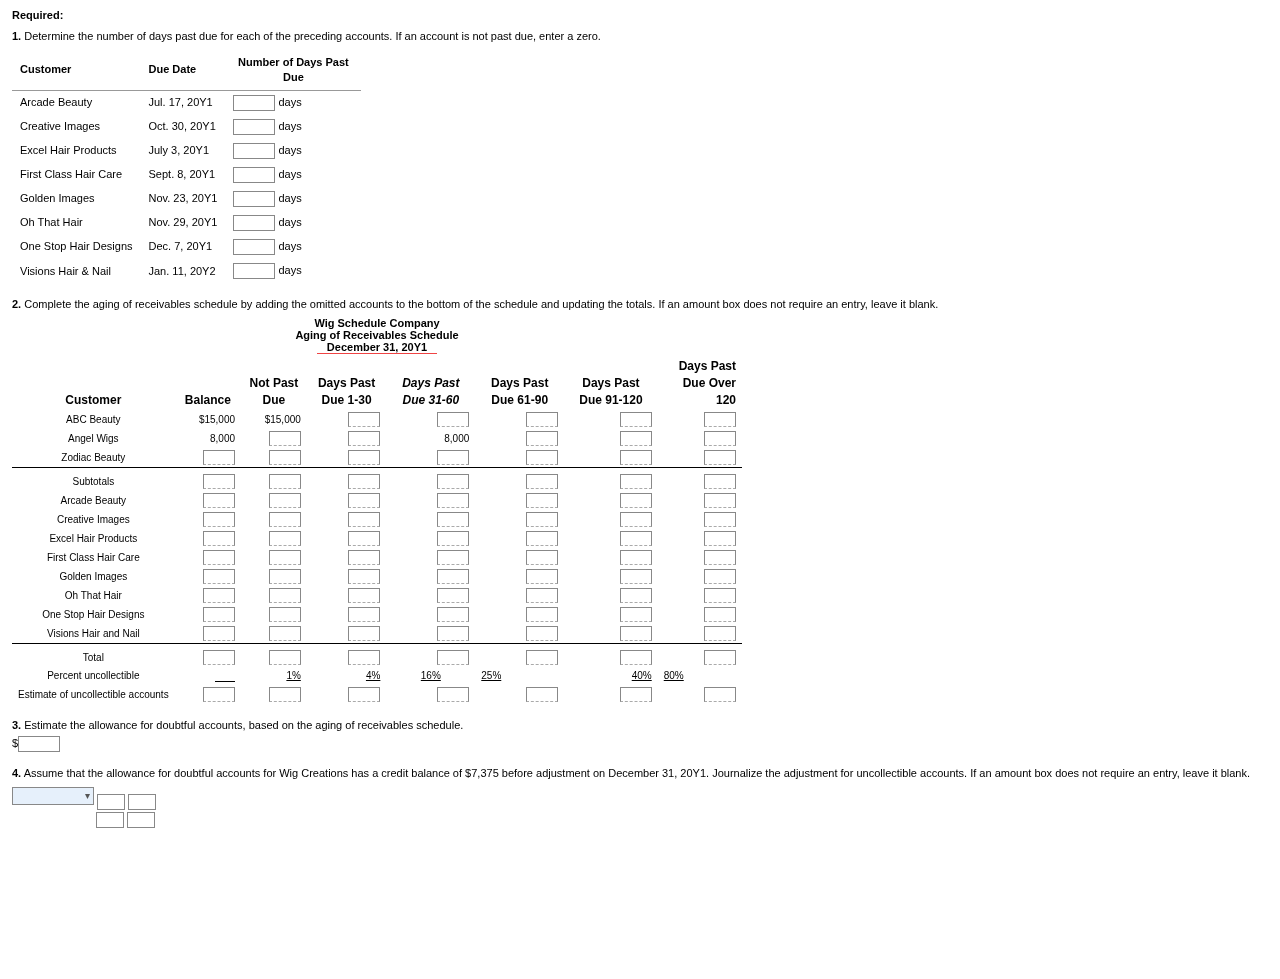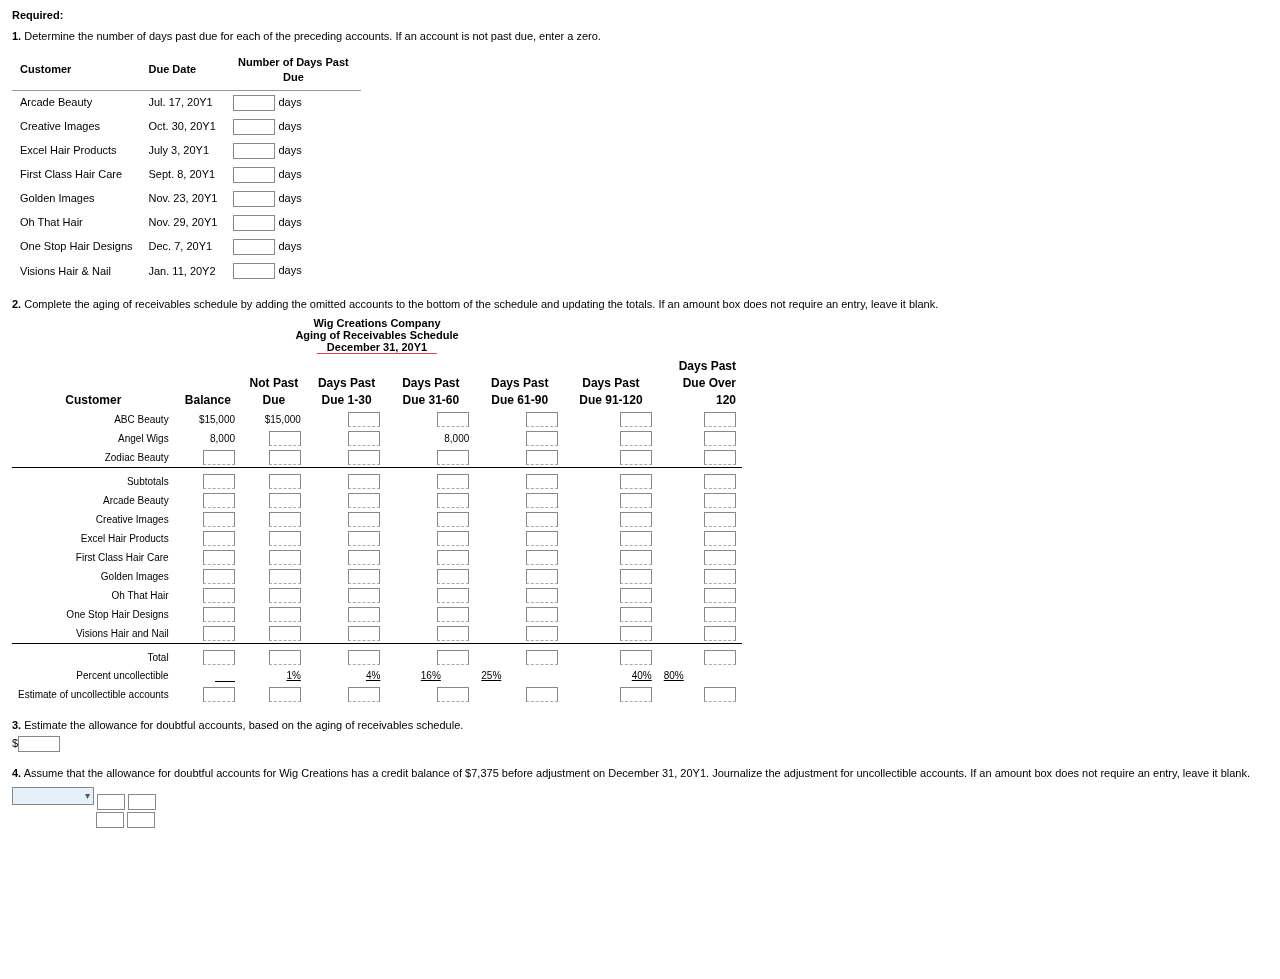--- a/index.html
+++ b/index.html
@@ -51,21 +51,21 @@
     padding: 2px 6px;
     vertical-align: bottom;
   }
   table.aging th.cust { text-align:center; vertical-align:bottom; }
   table.aging td {
     font-size: 10px;
     padding: 2px 6px;
     text-align: right;
     white-space: nowrap;
   }
-  table.aging td.cust { text-align: right; }
+  table.aging td.cust { text-align: center; }
   .hr-row td { border-top: 1px solid #000; padding:0; height:0; }
   .dash { display:inline-block; width:20px; border-bottom:1px solid #000; height:10px; vertical-align:middle;}
   .select-box {
     display:inline-block;
     width:80px;
     height:16px;
     border:1px solid #888;
     background:#e6f0fb;
     position:relative;
   }
@@ -151,33 +151,33 @@
 
 <div class="q-spacer"></div>
 
 <div>
   <b>2.</b>
   <span>Complete the aging of receivables schedule by adding the omitted accounts to the bottom of the schedule and updating the totals. If an amount box does not require an entry, leave it blank.</span>
 </div>
 
 <div style="width:730px;">
   <div class="aging-title" style="margin-top:4px;">
-    <span>Wig Creations Company</span><br>
+    <span>Wig Schedule Company</span><br>
     <span>Aging of Receivables Schedule</span><br>
     <div>December 31, 20Y1</div>
   </div>
 
   <table class="aging">
     <thead>
       <tr>
         <th class="cust" style="width:150px;">Customer</th>
         <th style="width:55px;">Balance</th>
         <th style="width:55px;"><span>Not Past Due</span></th>
         <th style="width:70px;"><span>Days Past Due 1-30</span></th>
-        <th style="width:80px;"><span>Days Past Due 31-60</span></th>
+        <th style="width:80px;font-style:italic;"><span>Days Past Due 31-60</span></th>
         <th style="width:80px;"><span>Days Past Due 61-90</span></th>
         <th style="width:85px;"><span>Days Past Due 91-120</span></th>
         <th style="width:75px;text-align:right;"><span>Days Past Due Over 120</span></th>
       </tr>
     </thead>
     <tbody id="aging-body">
         <tr>
           <td class="cust">ABC Beauty</td>
           <td>$15,000</td>
           <td>$15,000</td>

